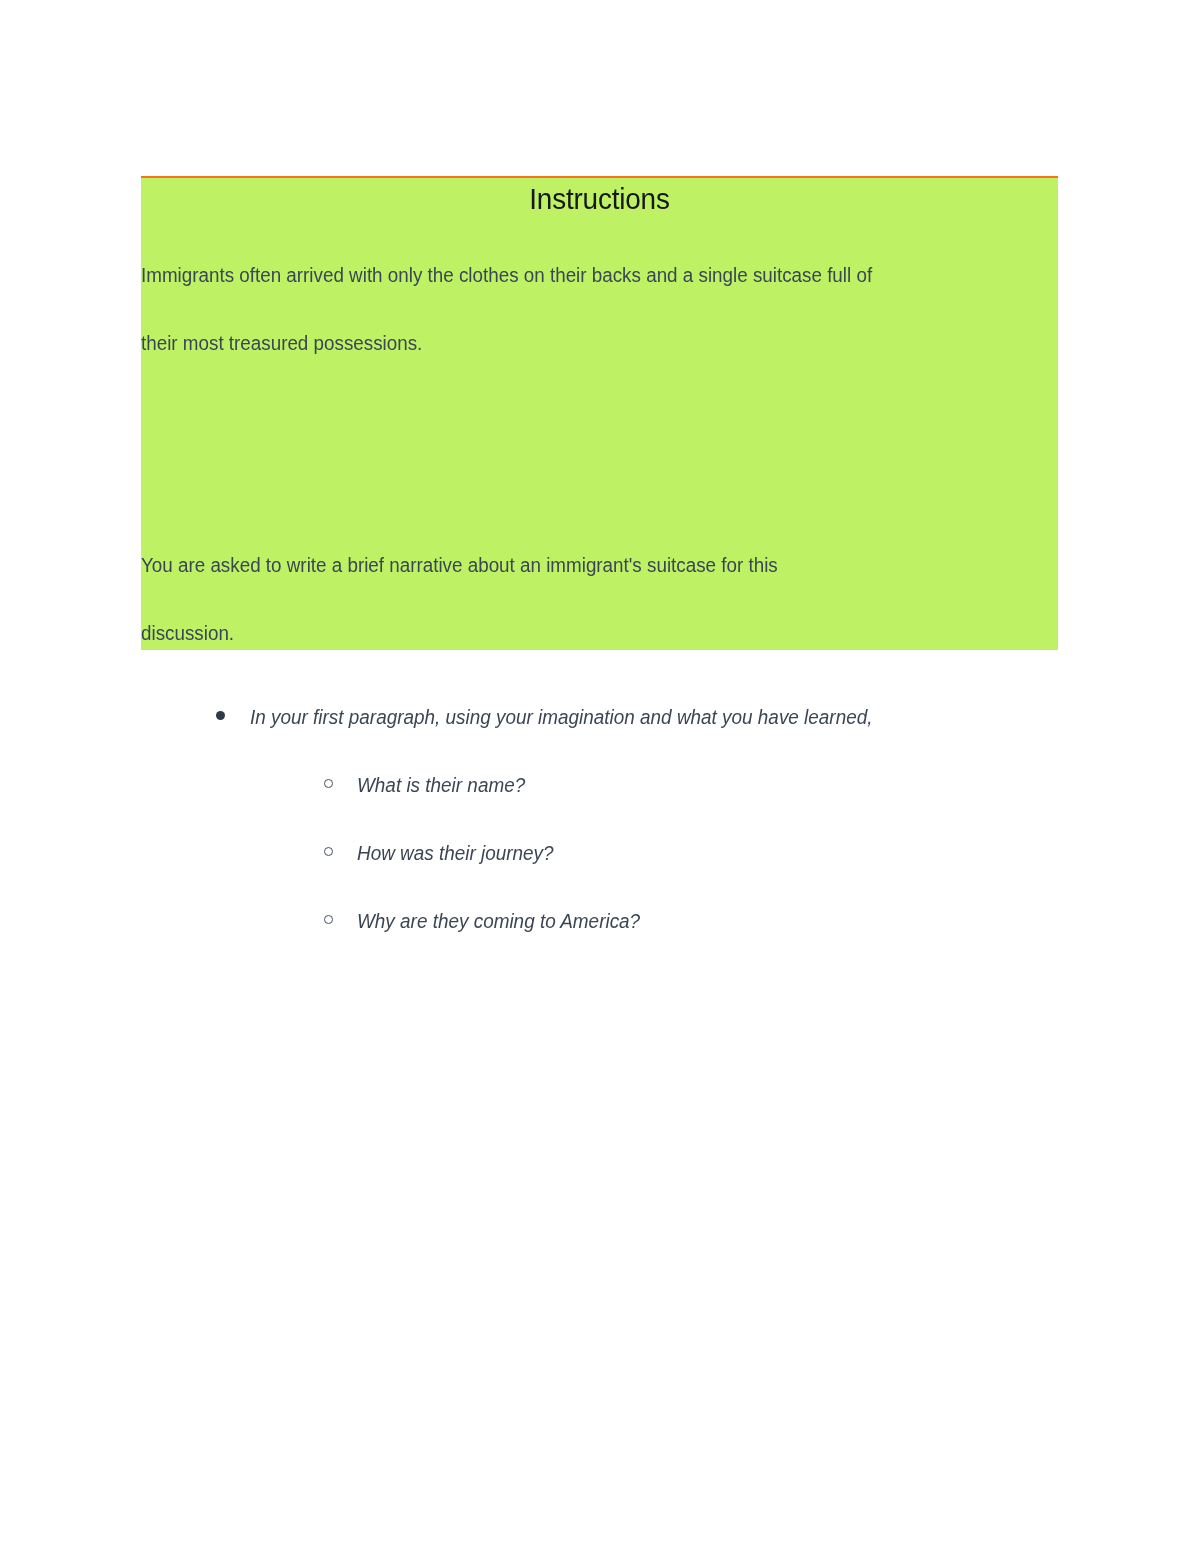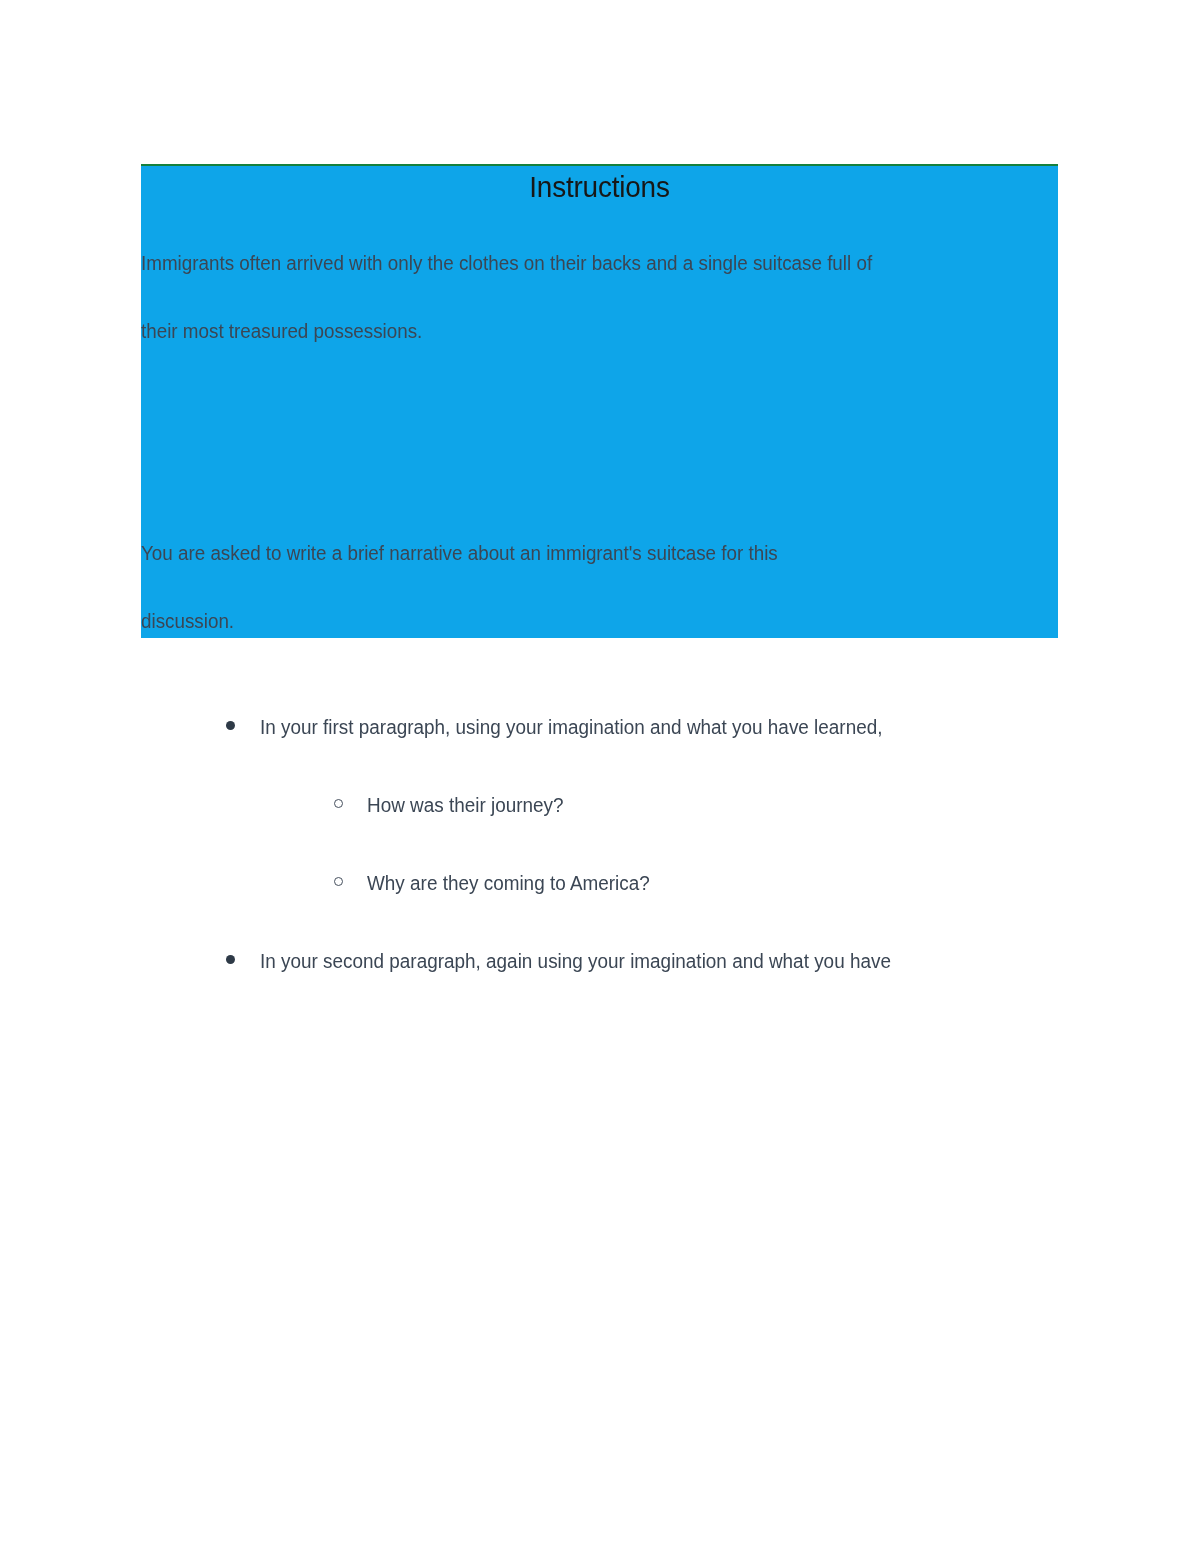--- a/index.html
+++ b/index.html
@@ -23,25 +23,25 @@
     width: 1200px;
     height: 1553px;
     background: #ffffff;
     overflow: hidden;
   }
 
   
   .instructions-panel {
     position: absolute;
     left: 141px;
-    top: 164px;
+    top: 176px;
     width: 917px;
     height: 474px;
-    background: #0ea5e9;
-    border-top: 2px solid #15803d;
+    background: #bef264;
+    border-top: 2px solid #f97316;
     box-sizing: border-box;
   }
 
   .panel-title {
     margin: 0;
     padding: 0;
     position: absolute;
     left: 0;
     top: 4px;
     width: 917px;
@@ -80,25 +80,26 @@
   
   .outline {
     position: absolute;
     left: 0;
     top: 683px;
     width: 1200px;
   }
 
   .li {
     position: relative;
-    margin: 10px;
+    margin: 0;
     padding: 0;
     font-size: 19.5px;
     line-height: 68px;
     color: #3b4654;
+    font-style: italic;
   }
 
   .li .li-text {
     display: block;
     white-space: nowrap;
     transform: scaleX(0.97);
     transform-origin: left center;
   }
 
   
@@ -171,34 +172,34 @@
     </div>
   </section>
 
   <div class="outline">
 
     <div class="li level-1">
       <span class="marker marker-disc"></span>
       <span class="li-text">In your first paragraph, using your imagination and what you have learned,</span>
     </div>
 
+    <div class="li level-2">
+      <span class="marker marker-circle"></span>
+      <span class="li-text">What is their name?</span>
+    </div>
 
 
     <div class="li level-2">
       <span class="marker marker-circle"></span>
       <span class="li-text">How was their journey?</span>
     </div>
 
 
 
     <div class="li level-2">
       <span class="marker marker-circle"></span>
       <span class="li-text">Why are they coming to America?</span>
     </div>
 
-    <div class="li level-1">
-      <span class="marker marker-disc"></span>
-      <span class="li-text">In your second paragraph, again using your imagination and what you have</span>
-    </div>
 
   </div>
 
 </div>
 
 </body></html>

